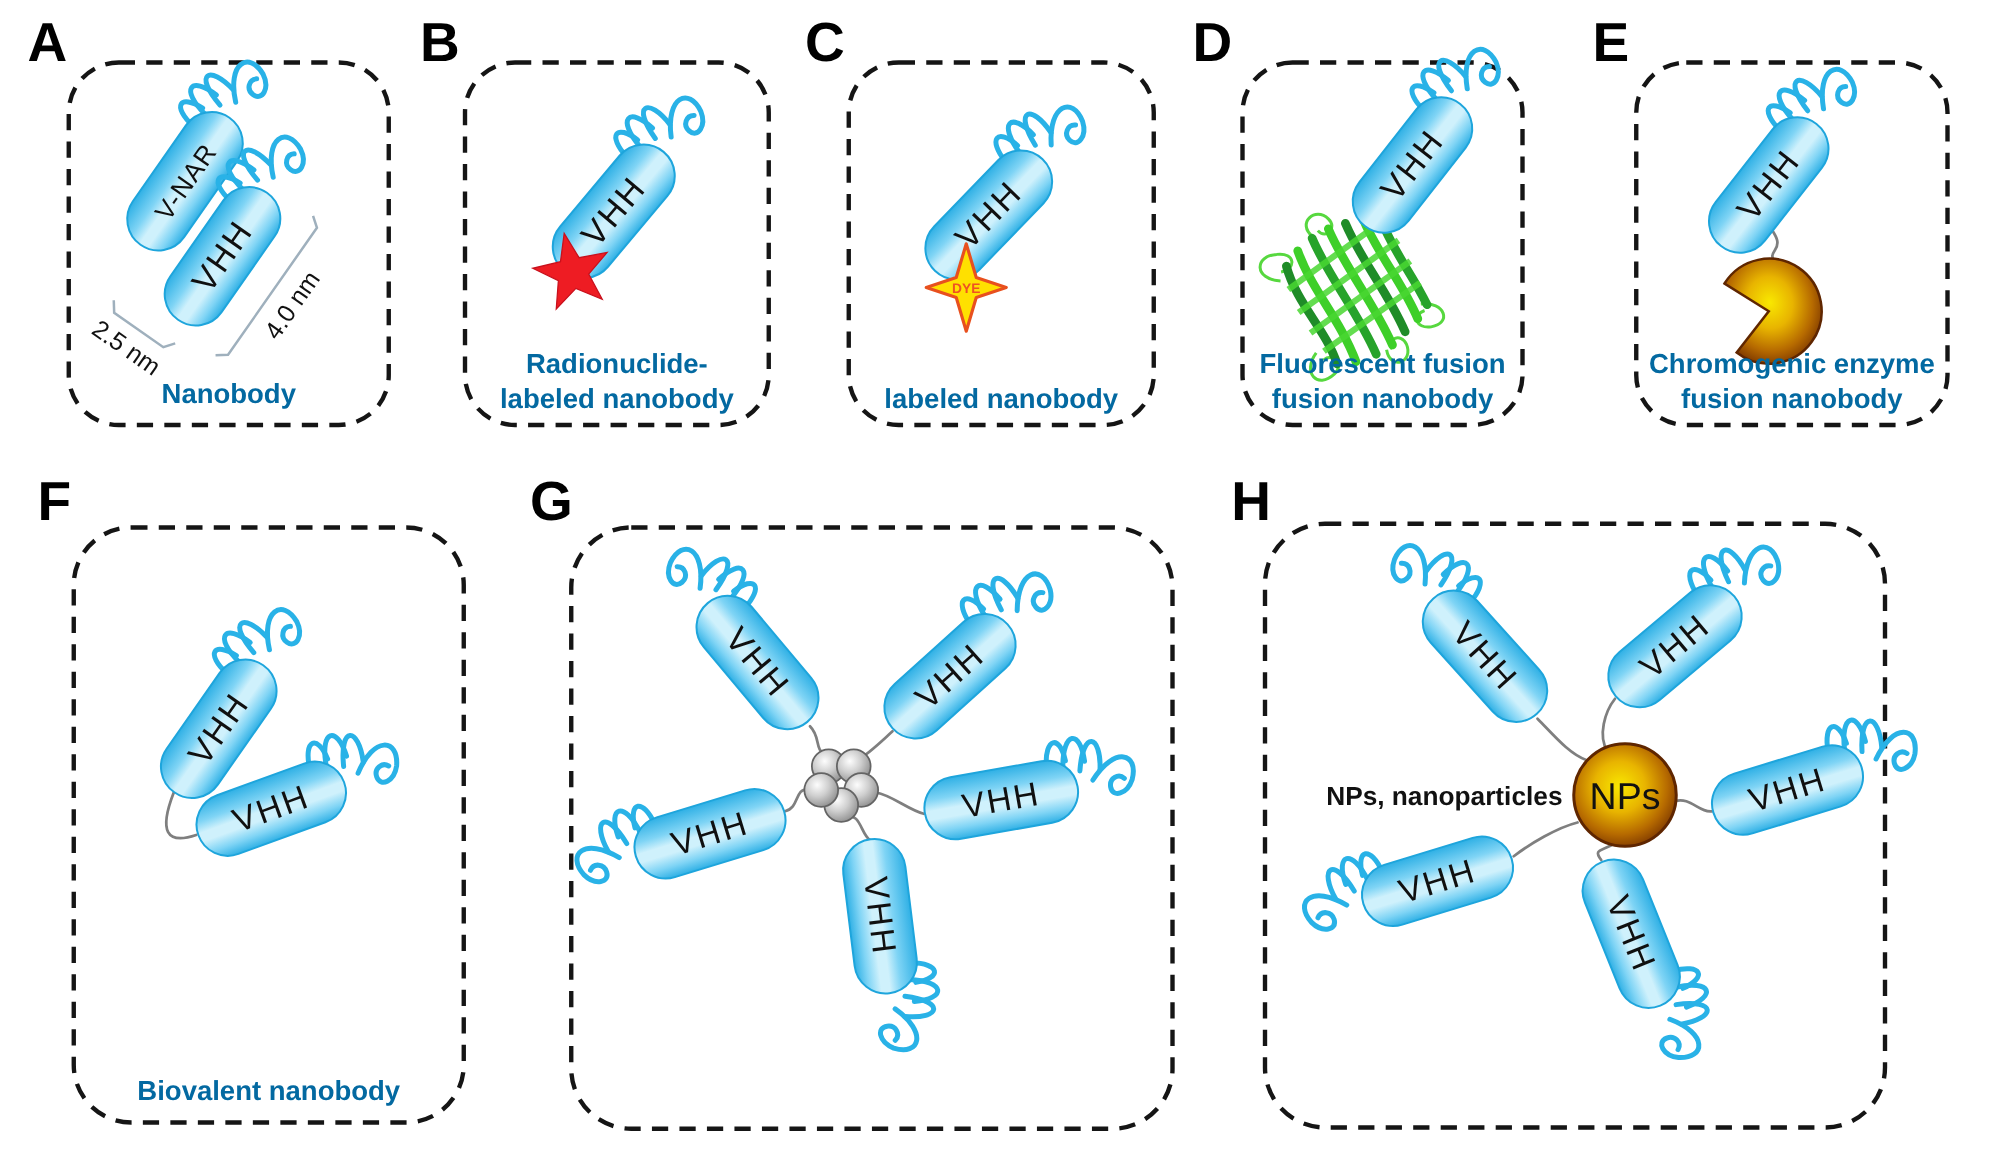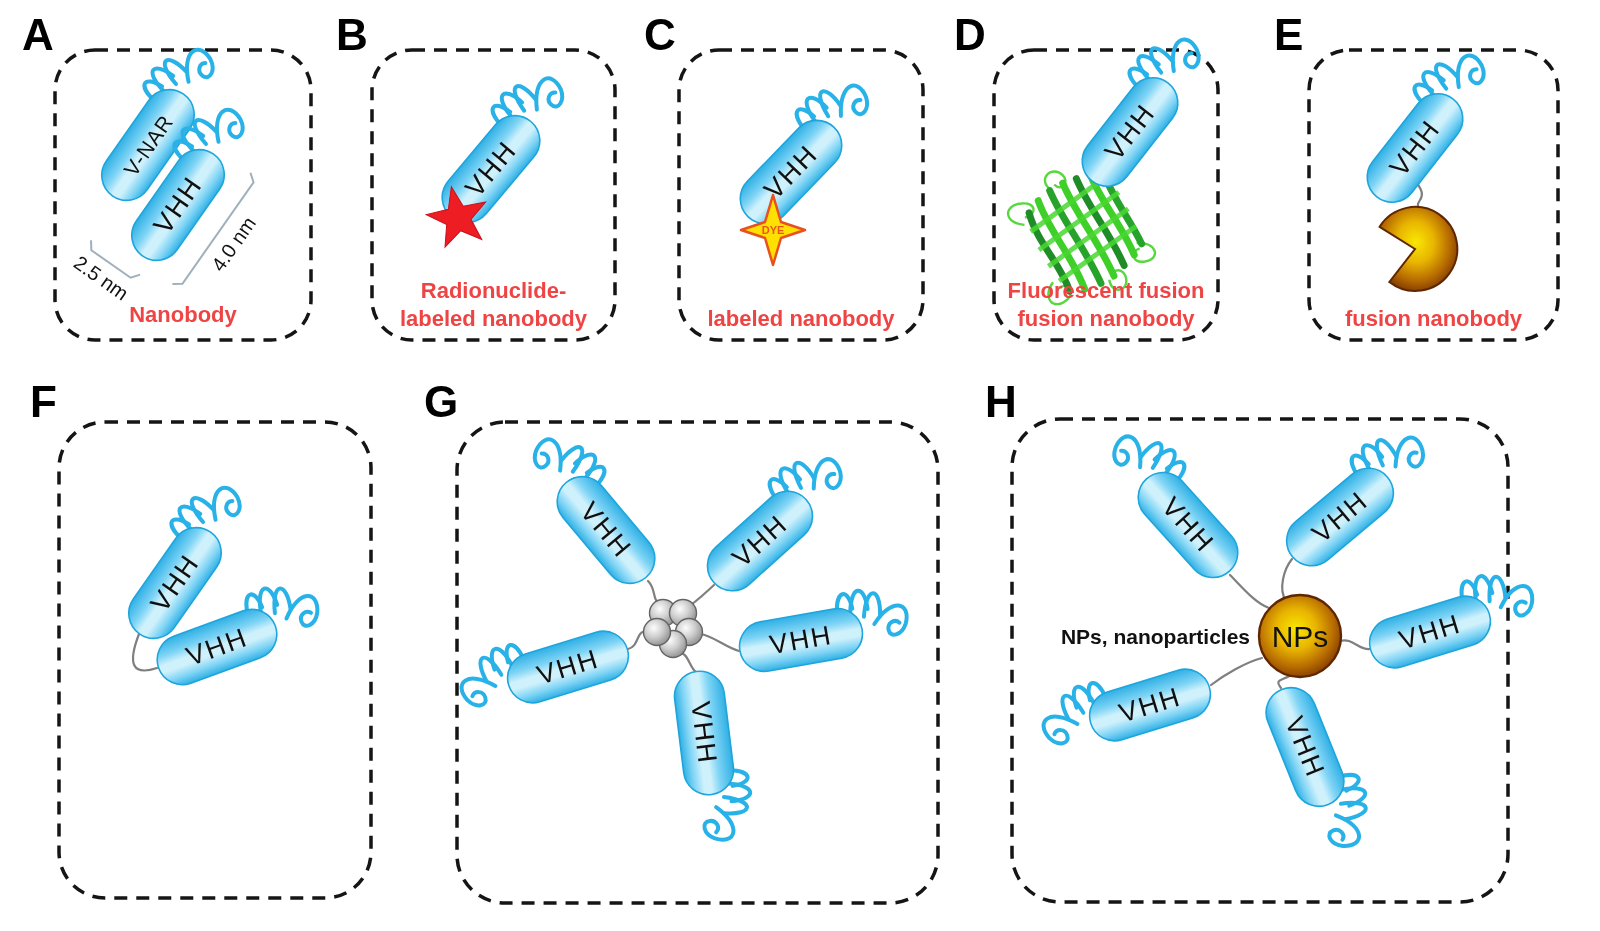--- a/index.html
+++ b/index.html
@@ -2,21 +2,21 @@
 <html><head>
 <meta charset="utf-8">
 <style>
   html,body{margin:0;padding:0;background:#ffffff;}
   #stage{position:relative;width:1600px;height:931px;background:#ffffff;
          font-family:"Liberation Sans",sans-serif;overflow:hidden;}
   .panel{position:absolute;}
   .panel svg.art{position:absolute;left:0;top:0;overflow:visible;}
   .letter{position:absolute;font-weight:bold;font-size:44px;color:#000;line-height:1;}
   .caption{position:absolute;left:0;right:0;text-align:center;font-weight:bold;
-           font-size:22px;line-height:1.3;color:#ef4444;}
+           font-size:22px;line-height:1.3;color:#0369a1;}
   .panel-border{fill:none;stroke:#151515;stroke-width:3.5;}
   .pill{fill:url(#gradPill);stroke:#1ea5dc;stroke-width:1.6;}
   .pill-label{font-family:"Liberation Sans",sans-serif;font-size:27px;letter-spacing:2px;
               fill:#101010;text-anchor:middle;}
   .pill-label.small{font-size:21px;letter-spacing:1px;}
   .linker{fill:none;stroke:#7f7f7f;stroke-width:2.2;stroke-linecap:round;}
   .bracket{fill:none;stroke:#9fb0bd;stroke-width:2;}
   .dimtext{font-family:"Liberation Sans",sans-serif;font-size:20px;fill:#111;text-anchor:middle;}
   .np-label{font-family:"Liberation Sans",sans-serif;font-size:30px;fill:#111;text-anchor:middle;}
   .np-annot{font-family:"Liberation Sans",sans-serif;font-size:21px;font-weight:bold;
@@ -174,40 +174,44 @@
       <g transform="translate(108,100) rotate(-52)">
         <use href="#cdr-loops"></use>
         <rect class="pill" x="-62" y="-25" width="124" height="50" rx="25"></rect>
         <text class="pill-label" y="9">VHH</text>
       </g>
       <g transform="translate(108,201) rotate(-10)">
         <path d="M0,0 L-31,-28 A42,42 0 1 1 -31,28 Z" fill="url(#gradNP)" stroke="#5f2600" stroke-width="2"></path>
       </g>
     </svg>
     <div class="caption" style="bottom:8px">
+      <div>Chromogenic enzyme</div>
       <div>fusion nanobody</div>
     </div>
   </div>
 
   <div class="letter" style="left:30px;top:380px">F</div>
   <div class="panel" style="left:57px;top:420px;width:316px;height:480px">
     <svg class="art" width="316" height="480" viewBox="0 0 316 480">
       <rect class="panel-border" x="2" y="2" width="312" height="476" rx="46" stroke-dasharray="13 9"></rect>
       <path class="linker" d="M82,214 C70,245 76,256 100,248"></path>
       <g transform="translate(118,163) rotate(-55)">
         <use href="#cdr-loops"></use>
         <rect class="pill" x="-62" y="-25" width="124" height="50" rx="25"></rect>
         <text class="pill-label" y="9">VHH</text>
       </g>
       <g transform="translate(160,227) rotate(-20)">
         <use href="#cdr-loops"></use>
         <rect class="pill" x="-62" y="-25" width="124" height="50" rx="25"></rect>
         <text class="pill-label" y="9">VHH</text>
       </g>
     </svg>
+    <div class="caption" style="bottom:12px">
+      <div>Biovalent nanobody</div>
+    </div>
   </div>
 
   <div class="letter" style="left:424px;top:380px">G</div>
   <div class="panel" style="left:455px;top:420px;width:485px;height:485px">
     <svg class="art" width="485" height="485" viewBox="0 0 485 485">
       <rect class="panel-border" x="2" y="2" width="481" height="481" rx="48" stroke-dasharray="13 9"></rect>
       <g>
         <path class="linker" d="M206,184 C196,180 202,170 193,161"></path>
         <path class="linker" d="M231,188 C240,183 248,175 259,165"></path>
         <path class="linker" d="M246,214 C258,216 272,228 284,231"></path>

